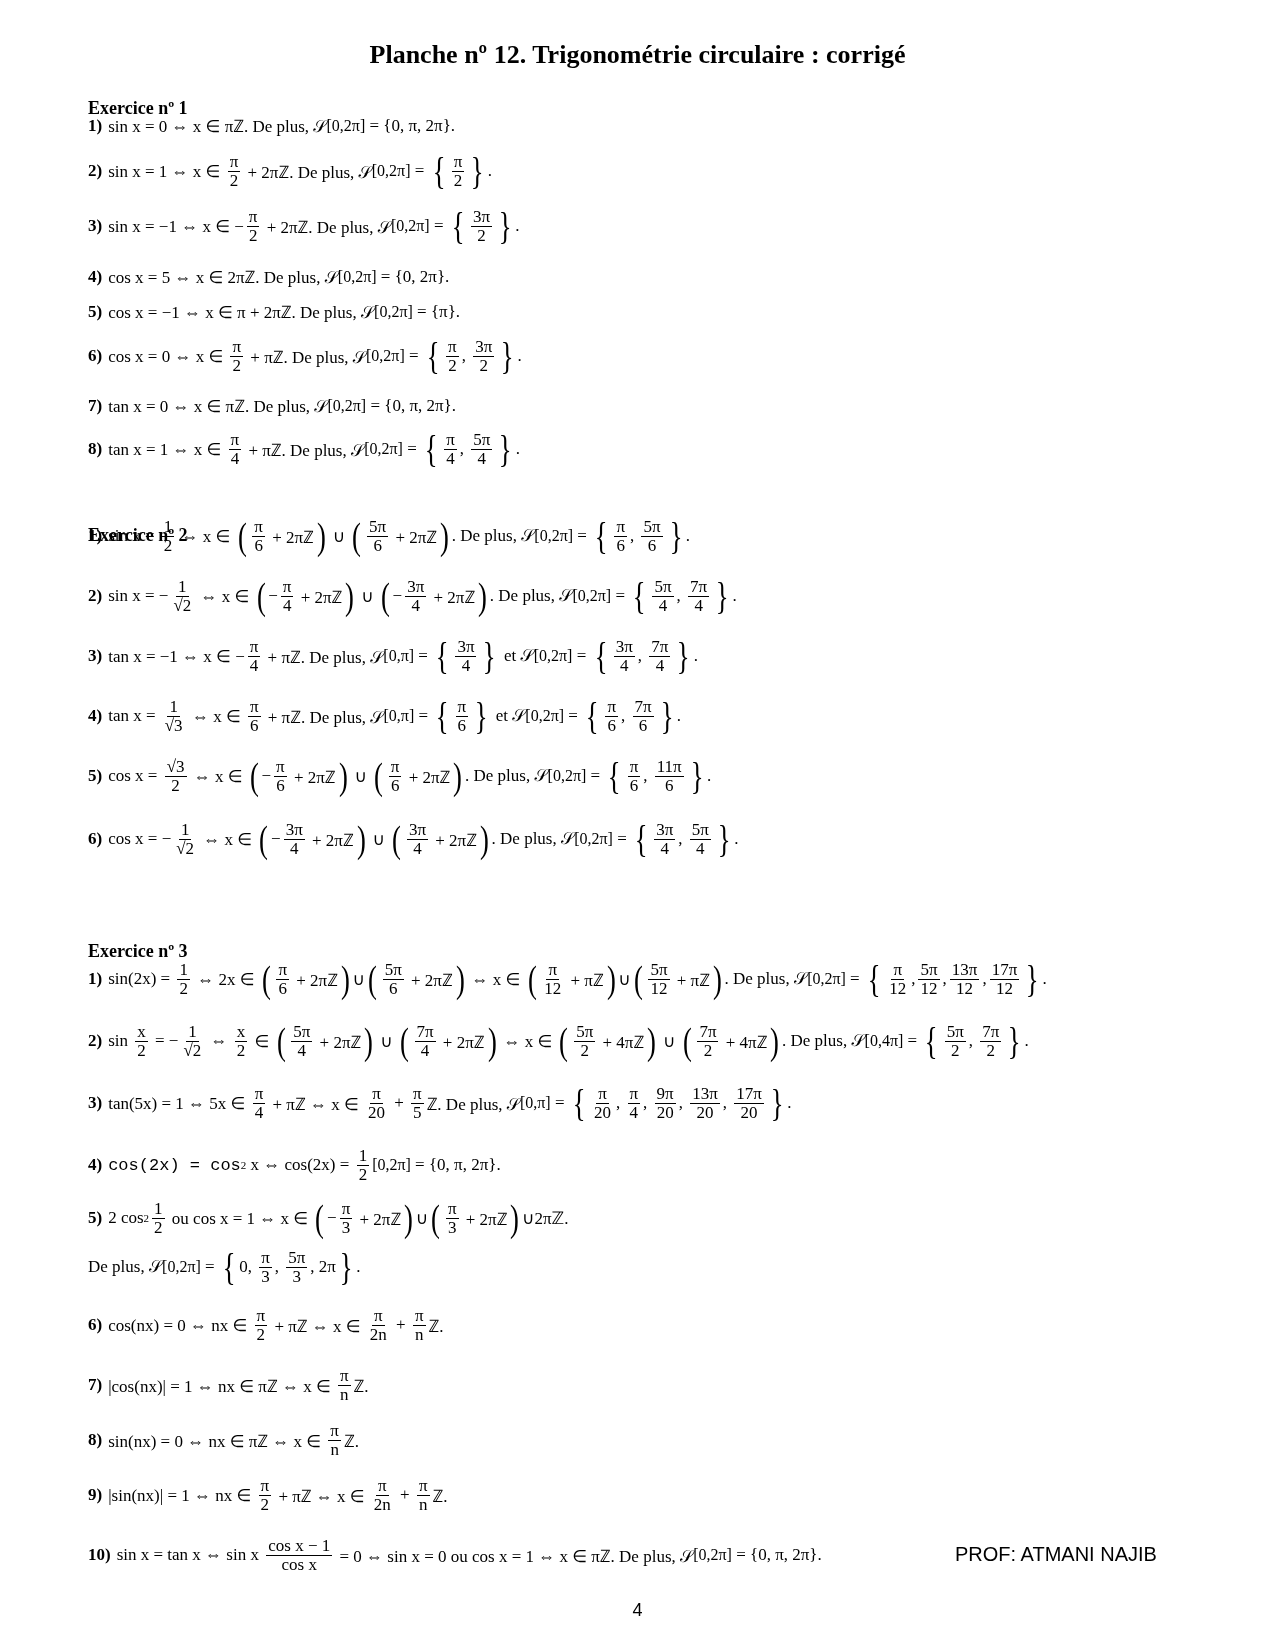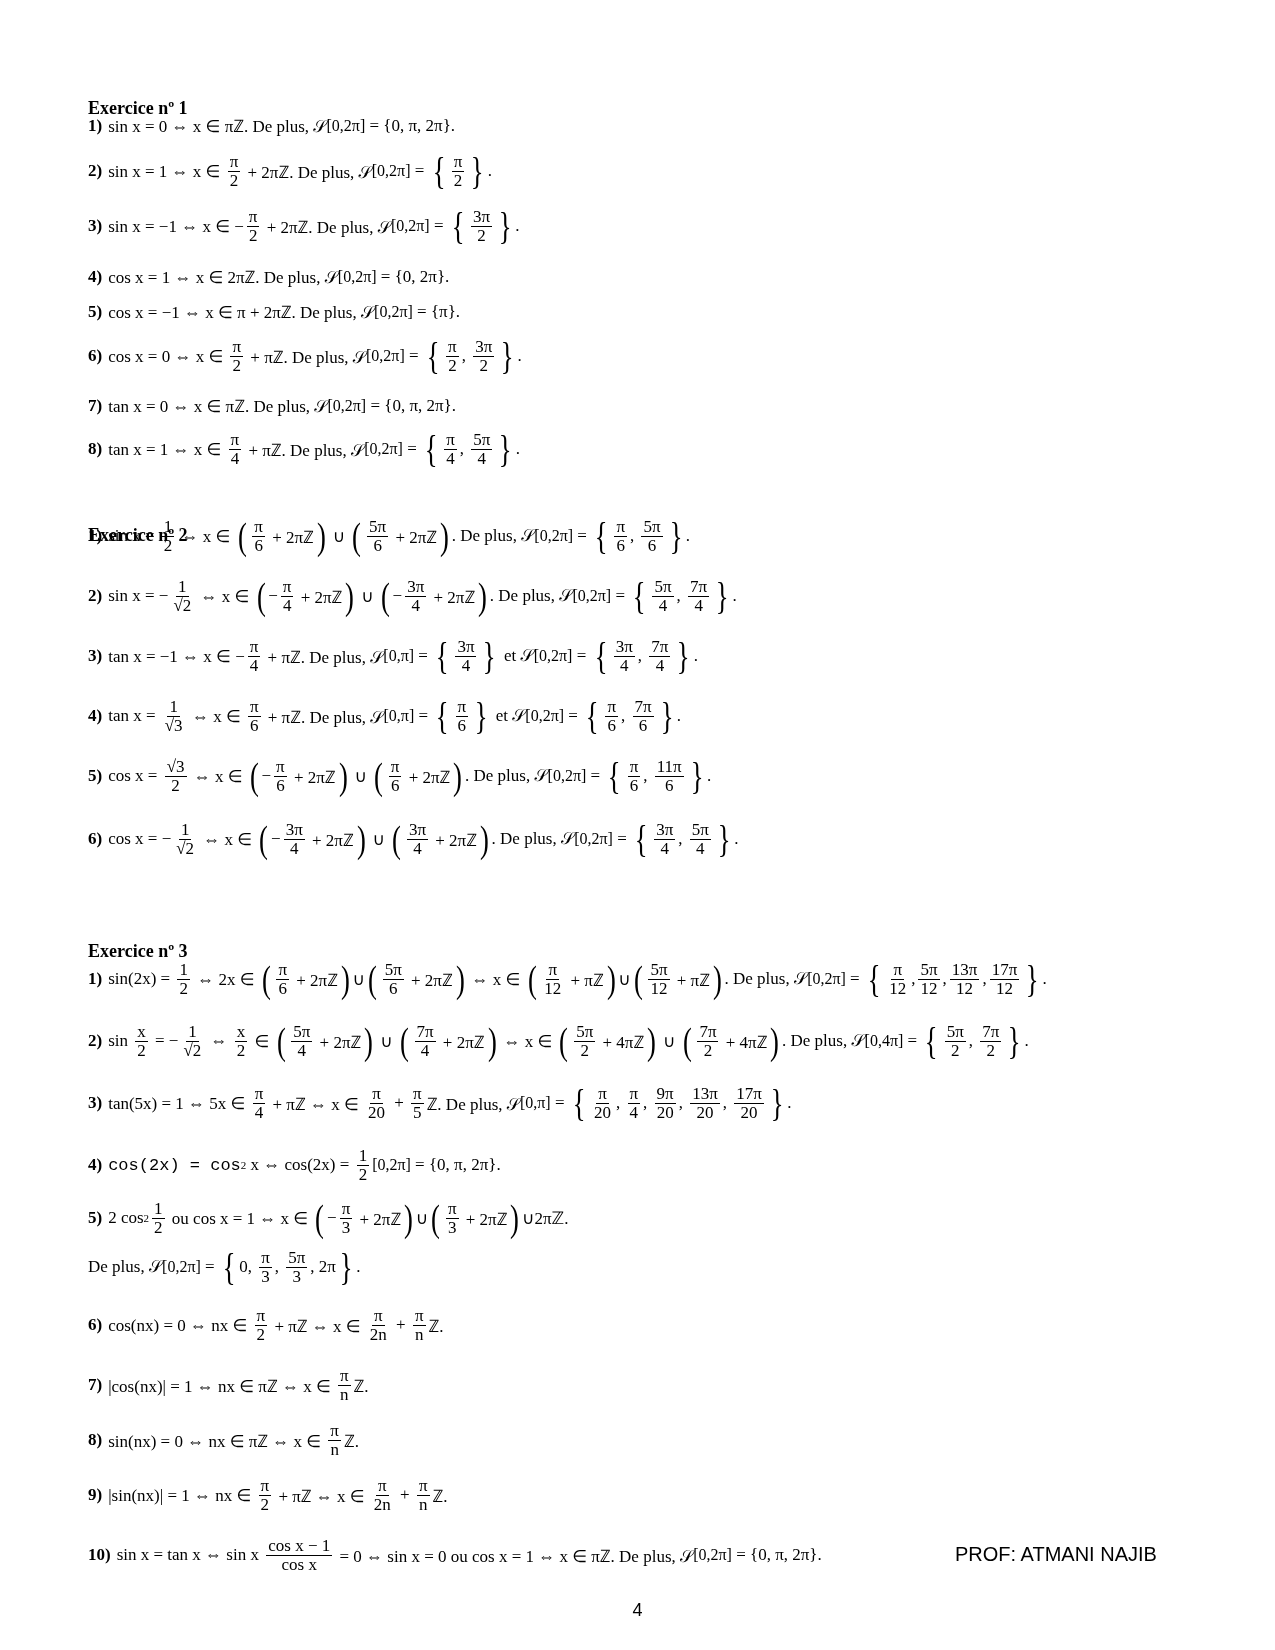--- a/index.html
+++ b/index.html
@@ -15,20 +15,21 @@
   .br{font-size:38px;line-height:1;transform:scaleX(0.7);display:inline-block;margin:0 1px;}
   .sub{font-size:16px;vertical-align:sub;}
   .sup{font-size:11px;vertical-align:super;}
   .footer{position:absolute;left:955px;top:1543px;font-family:"Liberation Sans",sans-serif;font-size:20px;}
   .pnum{position:absolute;top:1600px;left:0;width:1275px;text-align:center;font-size:18px;font-family:"Liberation Sans",sans-serif;}
 </style>
 </head>
 <body>
 
 <div class="page">
+  <div class="title">Planche nº 12. Trigonométrie circulaire : corrigé</div>
   <div id="exercises">
       <div class="ex-head" style="top: 98px;">Exercice nº 1</div>
       <div class="ex-head" style="top: 525px;">Exercice nº 2</div>
       <div class="ex-head" style="top: 941px;">Exercice nº 3</div>
     </div>
   <div id="lines">
       <div class="line" style="top: 114px;">
         <span class="num">1)</span>
         <span style="white-space: pre;">sin x = 0 ⇔ x ∈ πℤ. De plus, 𝒮</span>
         <span class="sub">[0,2π]</span>
@@ -65,21 +66,21 @@
         <span class="br">{</span>
         <span class="frac">
           <span class="n">3π</span>
           <span class="d">2</span>
         </span>
         <span class="br">}</span>
         <span style="white-space: pre;">.</span>
       </div>
       <div class="line" style="top: 265px;">
         <span class="num">4)</span>
-        <span style="white-space: pre;">cos x = 1 ⇔ x ∈ 2πℤ. De plus, 𝒮</span>
+        <span style="white-space: pre;">cos x = 5 ⇔ x ∈ 2πℤ. De plus, 𝒮</span>
         <span class="sub">[0,2π]</span>
         <span style="white-space: pre;"> = {0, 2π}.</span>
       </div>
       <div class="line" style="top: 300px;">
         <span class="num">5)</span>
         <span style="white-space: pre;">cos x = −1 ⇔ x ∈ π + 2πℤ. De plus, 𝒮</span>
         <span class="sub">[0,2π]</span>
         <span style="white-space: pre;"> = {π}.</span>
       </div>
       <div class="line" style="top: 337px;">

